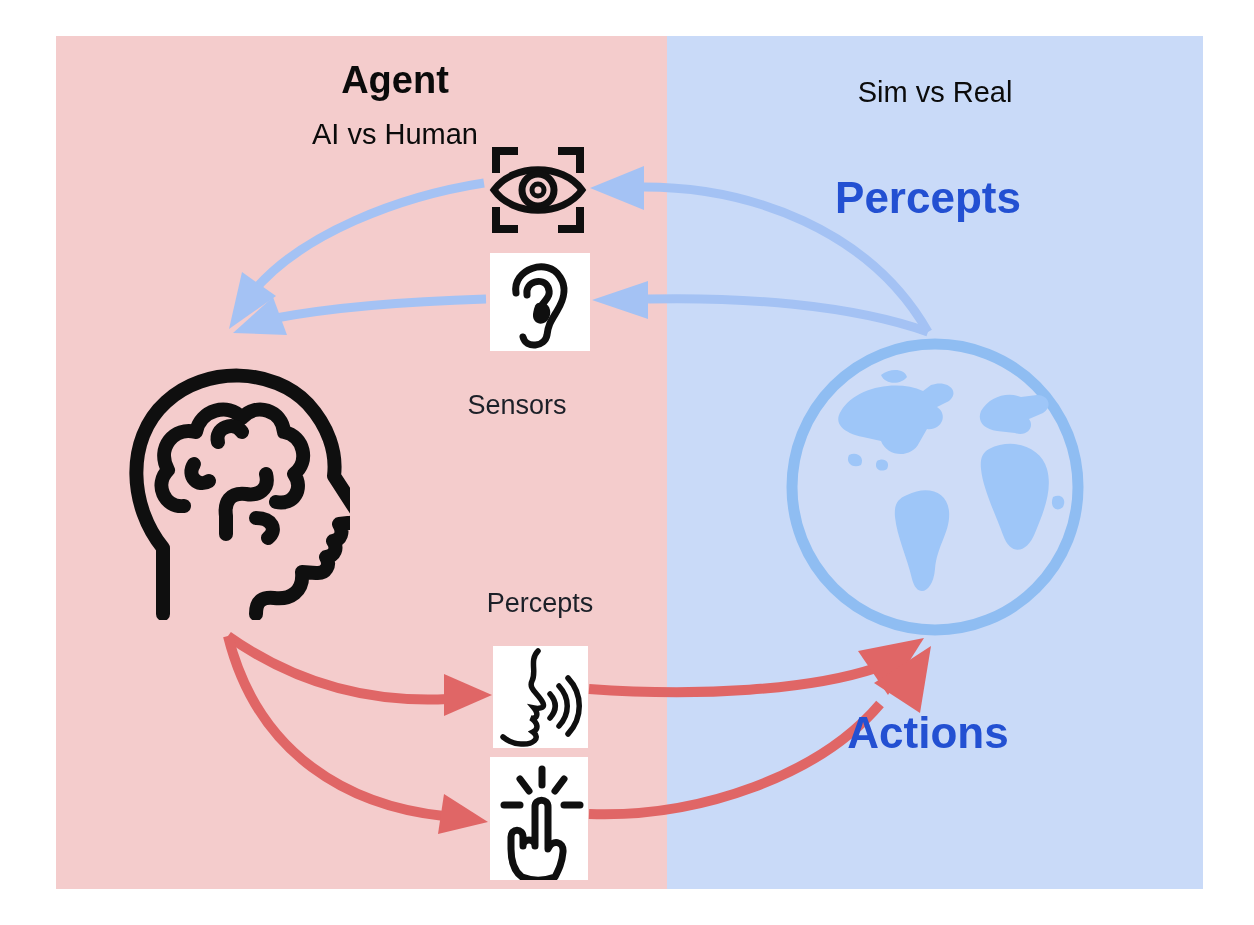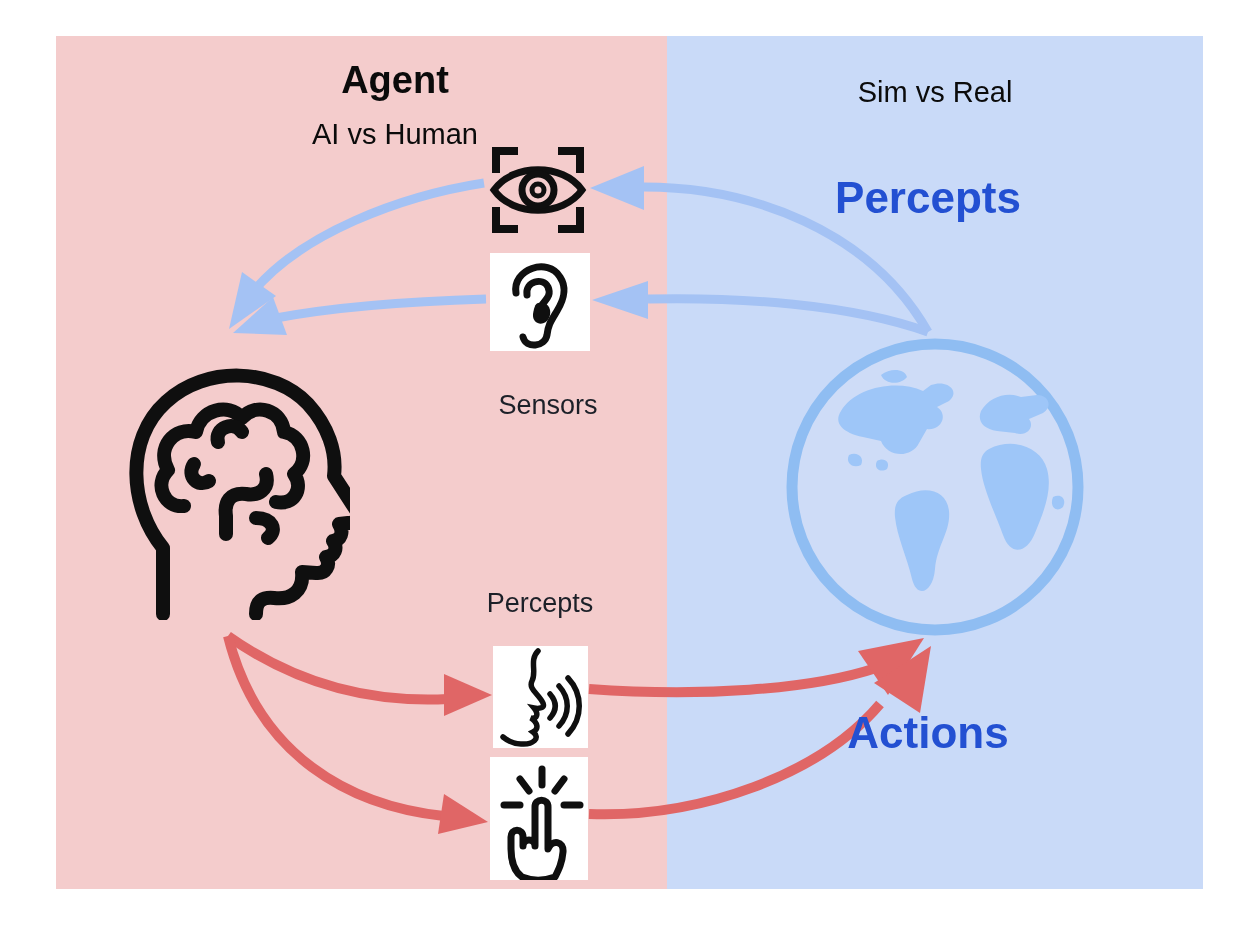--- a/index.html
+++ b/index.html
@@ -37,21 +37,21 @@
     <div class="title">Agent</div>
     <div class="sub">AI vs Human</div>
   </div>
   <div class="hdr" style="left:775px;top:60px;">
     <div class="sub">Sim vs Real</div>
   </div>
 
   <div class="flow-label" style="left:778px;top:173px;">Percepts</div>
   <div class="flow-label" style="left:778px;top:708px;">Actions</div>
 
-  <div class="io-label" style="left:448px;top:390px;">Sensors</div>
+  <div class="io-label" style="left:417px;top:390px;">Sensors</div>
   <div class="io-label" style="left:440px;top:588px;">Percepts</div>
 
   <svg class="globe" style="left:785px;top:337px;" width="300" height="300" viewBox="0 0 300 300">
     <circle cx="150" cy="150" r="143" class="globe-ocean" stroke-width="11" stroke="#8fbdf2"></circle>
 
     <path class="globe-land" d="M56 74 C70 50 112 42 138 54 L146 48 C162 42 176 54 164 64 L152 70
       C164 78 156 94 142 92 L134 106 C126 122 102 120 96 104 L78 100 C58 96 48 86 56 74 Z
       M96 38 C106 30 120 32 122 40 C116 48 100 48 96 38 Z
       M64 118 C72 114 80 120 76 128 C68 132 60 126 64 118 Z
       M92 124 C98 120 106 124 102 132 C96 136 88 132 92 124 Z"></path>

